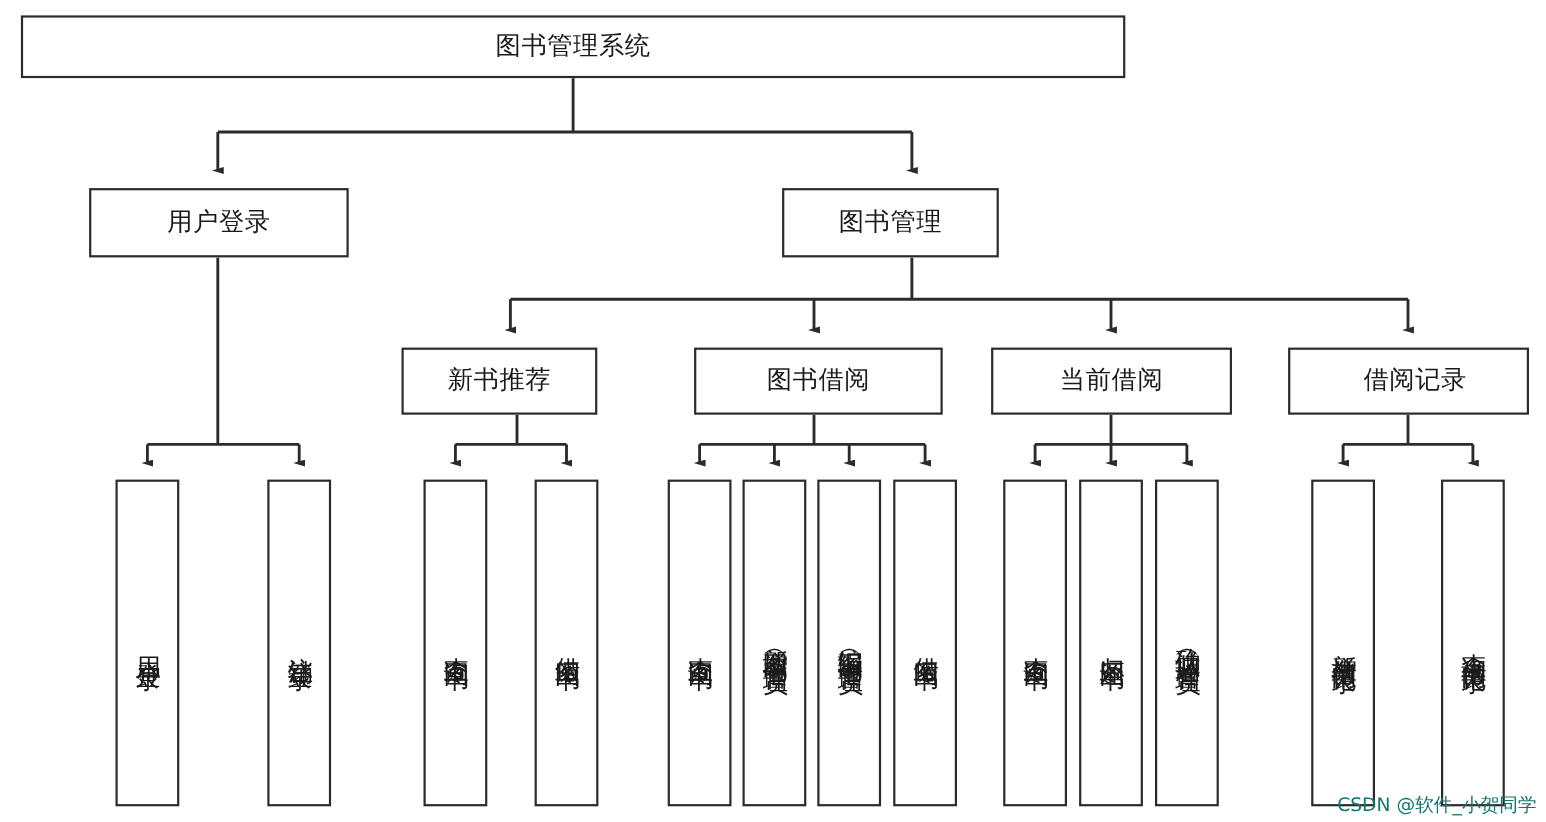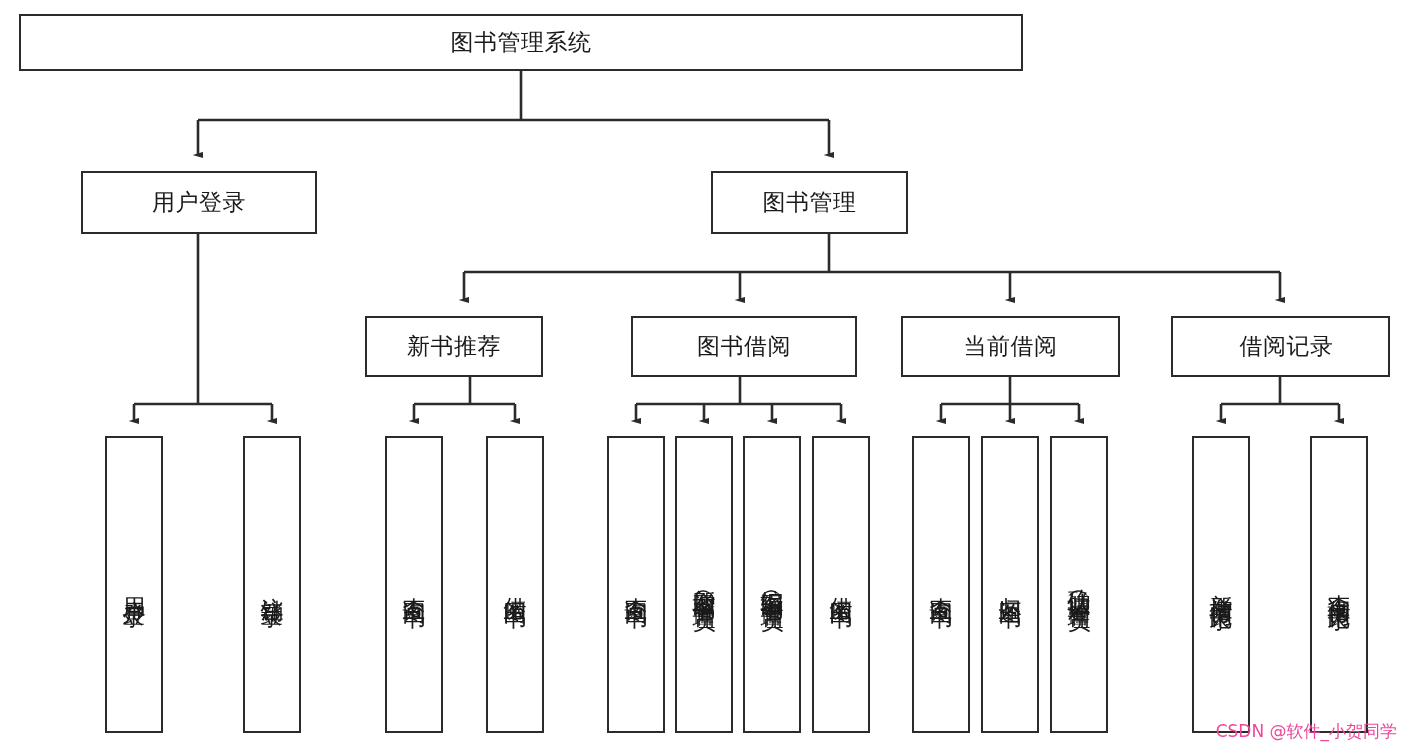--- a/index.html
+++ b/index.html
@@ -53,21 +53,21 @@
     text-orientation: upright;
     font-size: 23px;
     letter-spacing: 3px;
     line-height: 1;
   }
   #watermark {
     position: absolute;
     right: 8px;
     bottom: 4px;
     font-size: 17px;
-    color: #ec4899;
+    color: #0f766e;
     white-space: nowrap;
     pointer-events: none;
     margin-left: 19px;
   }
 </style>
 </head>
 <body>
 
 <div id="diagram-root">
 

